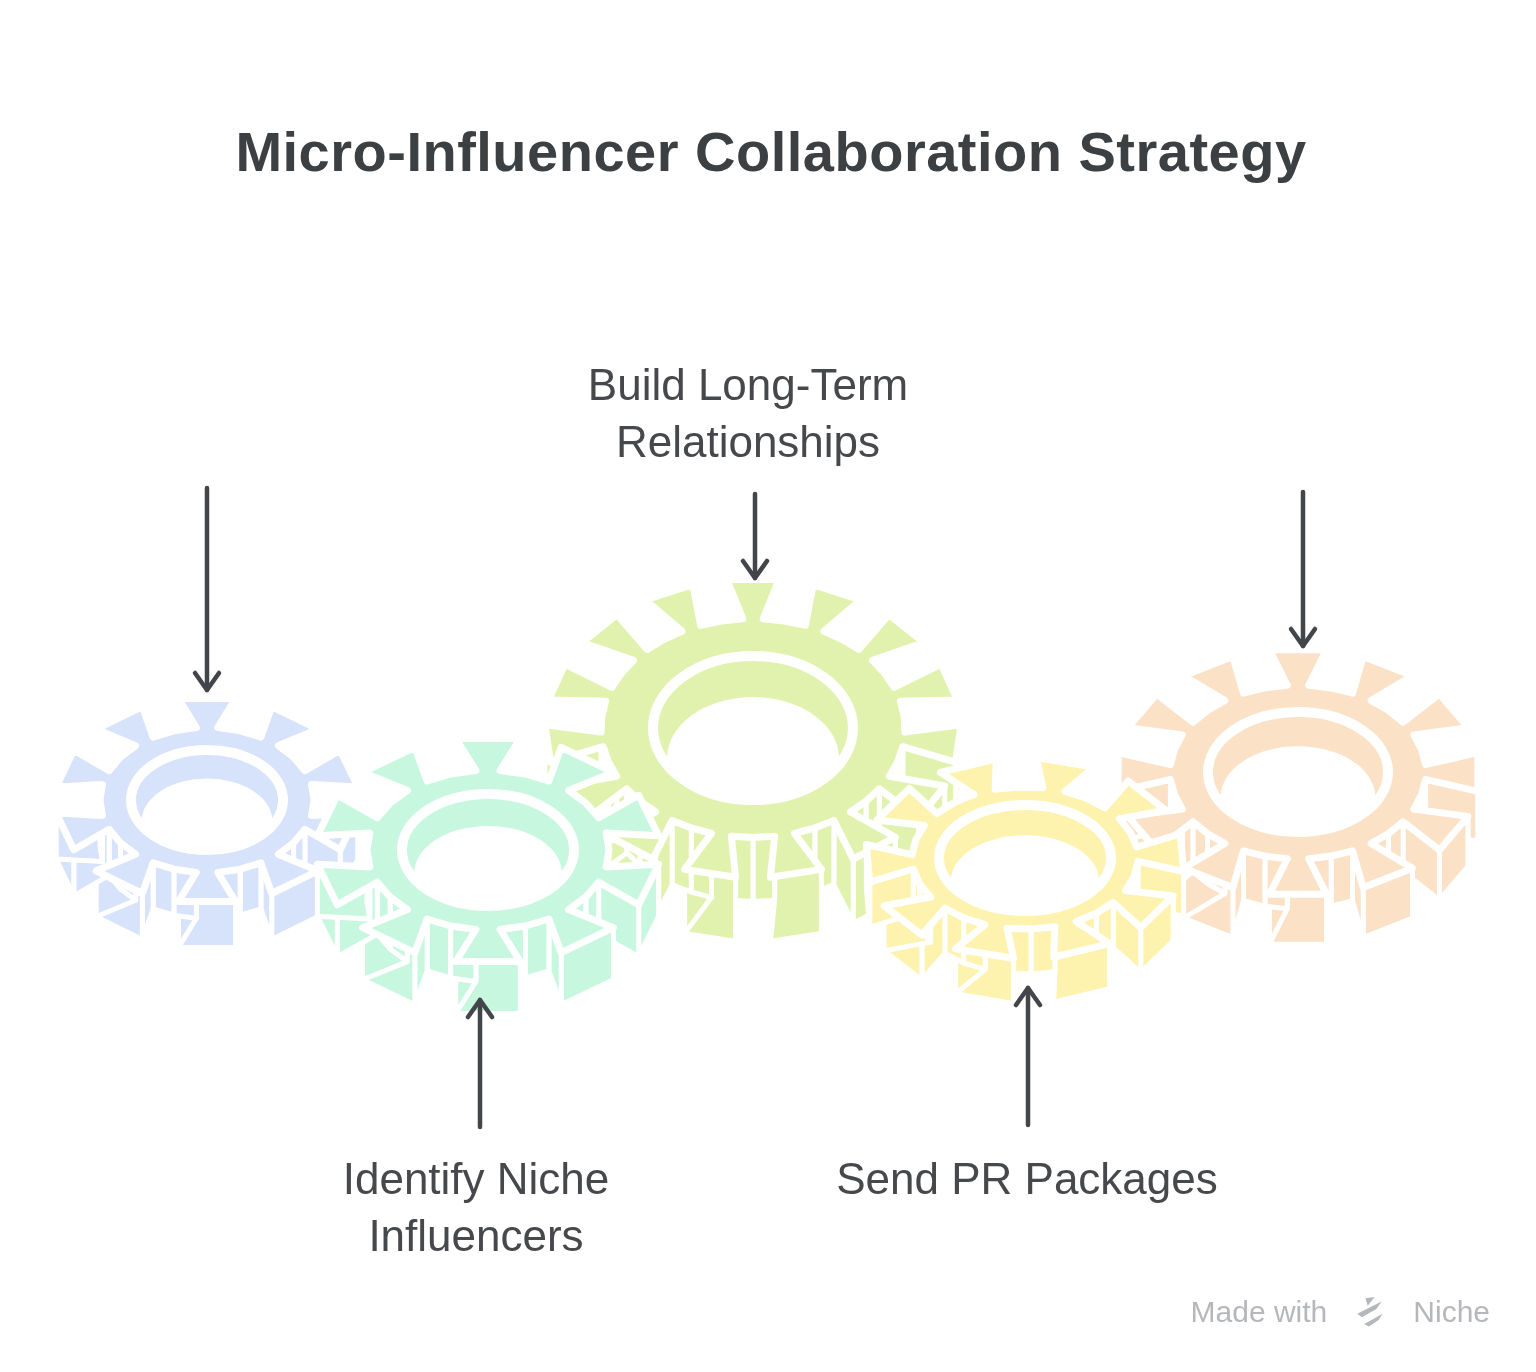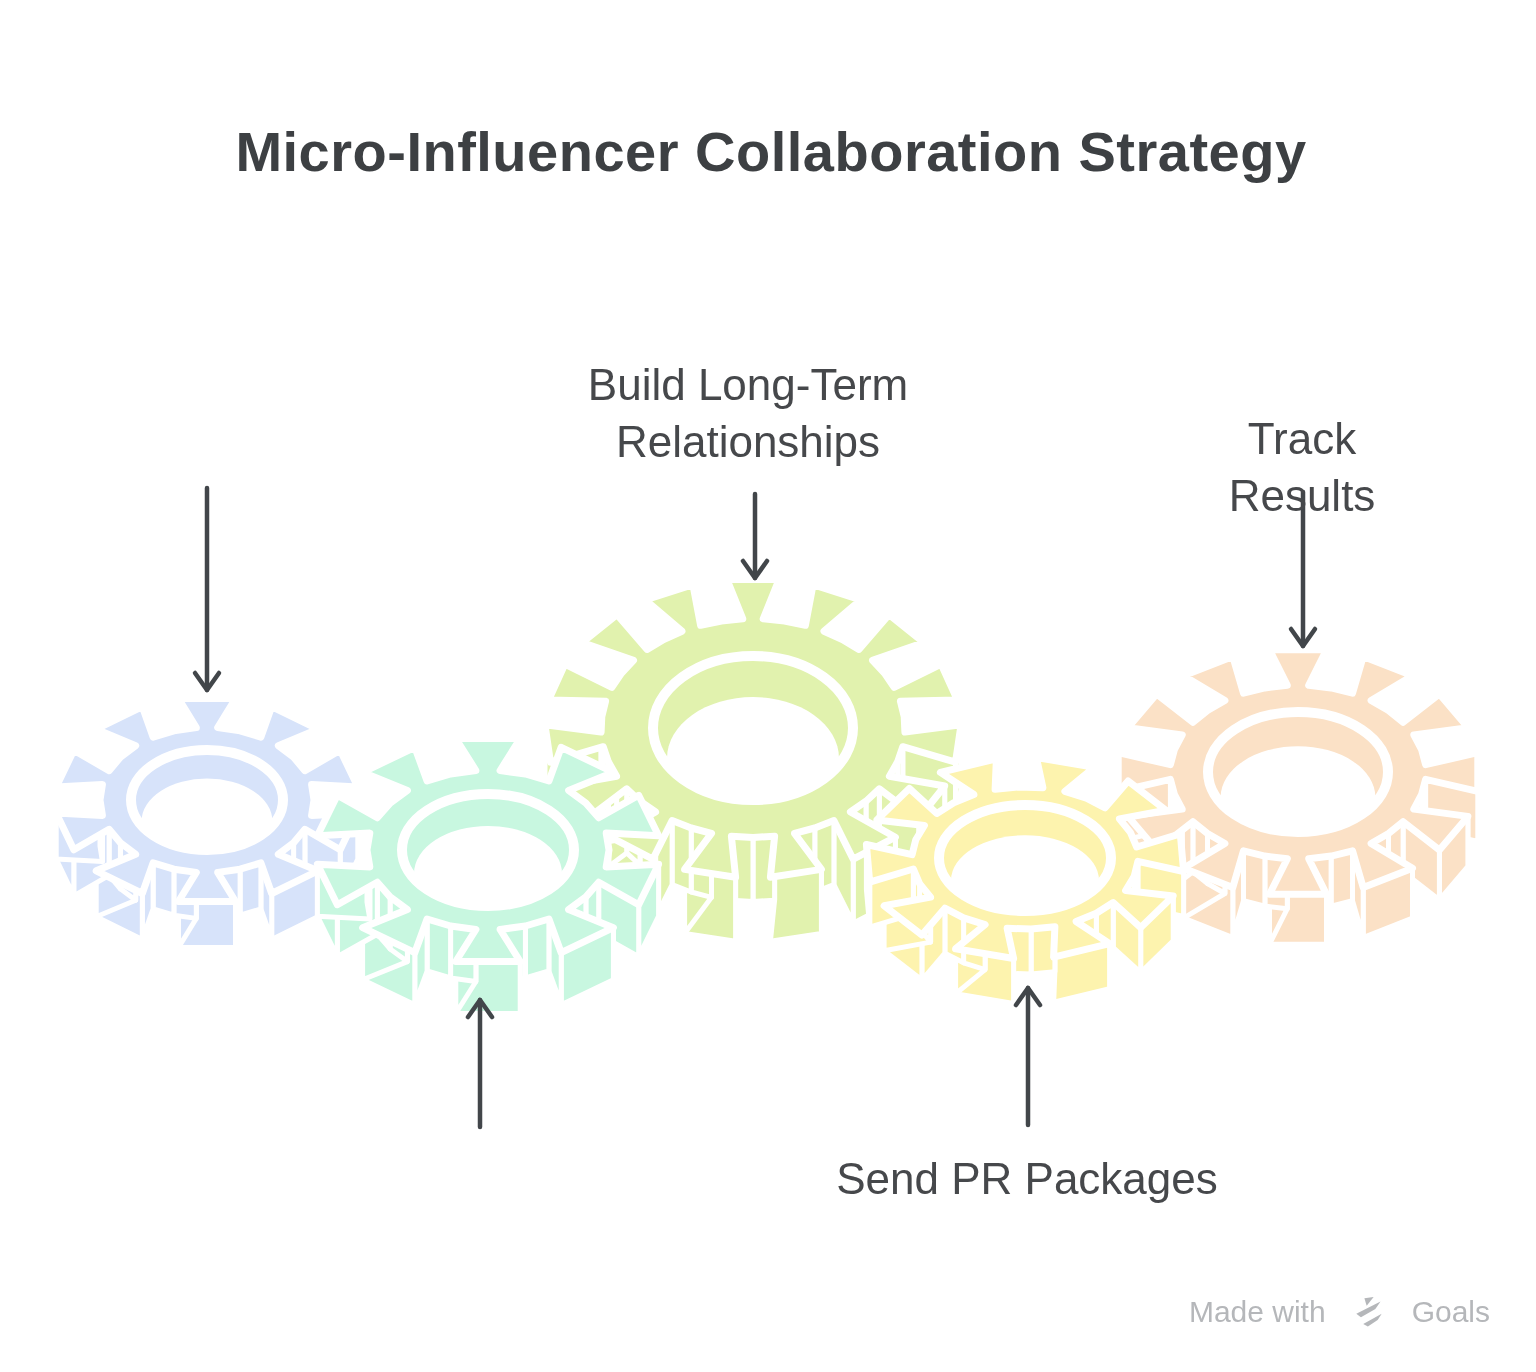--- a/index.html
+++ b/index.html
@@ -239,28 +239,29 @@
       <g stroke="#42464a" stroke-width="4.5" fill="none" stroke-linecap="round" stroke-linejoin="round">
         <line x1="1028" y1="1125" x2="1028" y2="988"></line>
         <polyline points="1016,1005 1028,988 1040,1005"></polyline>
       </g>
       <g stroke="#42464a" stroke-width="4.5" fill="none" stroke-linecap="round" stroke-linejoin="round">
         <line x1="1303" y1="492" x2="1303" y2="646"></line>
         <polyline points="1291,629 1303,646 1315,629"></polyline>
       </g>
     </svg>
 
+  <div class="step-label lbl-1">Identify Niche
+Influencers</div>
   <div class="step-label lbl-3">Send PR Packages</div>
   <div class="step-label lbl-2">Build Long-Term
 Relationships</div>
-  <div class="step-label lbl-4">Track Results</div>
 
   <div class="footer">
     <span>Made with</span>
     <svg width="30" height="30" viewBox="0 0 26 26">
       <path d="M9 1 L17 0 L11 7.5 Z" fill="#b5b7ba"></path>
       <path d="M2 14.5 L23 4 L18.5 10.5 L6 17.5 Z" fill="#b5b7ba"></path>
       <path d="M8 23.5 L24 14.5 L20.5 20 L12 25.5 Z" fill="#b5b7ba"></path>
     </svg>
-    <span>Goals</span>
+    <span>Niche</span>
   </div>
 
 </div>
 
 </body></html>

